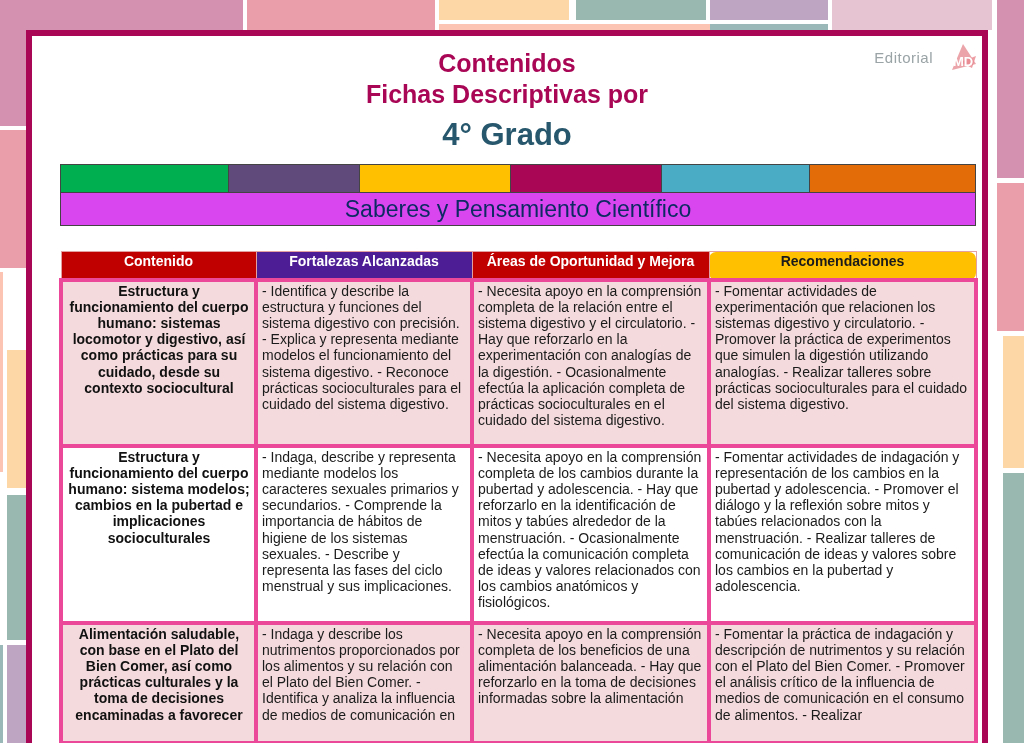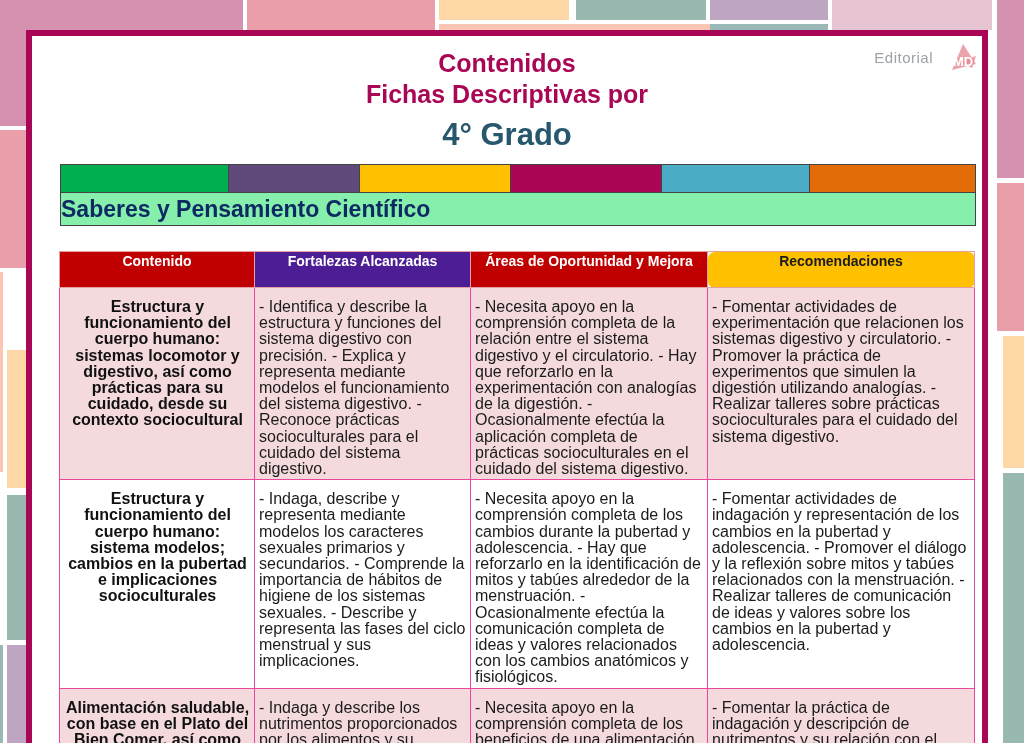--- a/index.html
+++ b/index.html
@@ -27,27 +27,27 @@
   .logo-md .mark svg { width: 30px; height: 30px; }
 
   .title { position: absolute; left: 0; right: 0; top: 12px; text-align: center; }
   .title .t1 { color: #a90756; font-weight: bold; font-size: 25px; line-height: 31px; }
   .title .t2 { color: #27576c; font-weight: bold; font-size: 31px; line-height: 38px; margin-top: 6px; }
 
   .colorbar { position: absolute; left: 28px; top: 128px; width: 916px; height: 29px; display: flex; border: 1px solid #444; }
   .colorbar div { height: 100%; border-right: 1px solid #444; }
   .colorbar div:last-child { border-right: none; }
 
-  .subject { position: absolute; left: 28px; top: 157px; width: 916px; height: 33px; background: #86efac;
-    border: 1px solid #444; border-top: none; text-align: left; color: #0d2a63; font-weight: bold; font-size: 23px; line-height: 32px; }
+  .subject { position: absolute; left: 28px; top: 157px; width: 916px; height: 33px; background: #d946ef;
+    border: 1px solid #444; border-top: none; text-align: center; color: #0d2a63; font-weight: normal; font-size: 23px; line-height: 32px; }
 
   table.grid { position: absolute; left: 27px; top: 215px; width: 915px; border-collapse: collapse; table-layout: fixed; }
-  table.grid th { color: #ffffff; font-size: 14px; font-weight: bold; height: 36px; vertical-align: top; padding: 2px 4px 0;
+  table.grid th { color: #ffffff; font-size: 14px; font-weight: bold; height: 28px; vertical-align: top; padding: 2px 4px 0;
     border: 1px solid #e3a0a0; line-height: 15px; }
-  table.grid td { font-size: 16px; line-height: 16.2px; color: #1b1b1b; vertical-align: top; padding: 11px 3px 2px 4px; border: 1px solid #ec4899; }
+  table.grid td { font-size: 14px; line-height: 16.2px; color: #1b1b1b; vertical-align: top; padding: 1px 3px 2px 4px; border: 4px solid #ec4899; }
   table.grid td.content { font-weight: bold; text-align: center; color: #111; }
   tr.pink td { background: #f4dadc; }
   tr.white td { background: #ffffff; }
 </style>
 </head>
 <body>
 
 <div id="bg">
     <div class="tile" style="left: 0px; top: 0px; width: 243px; height: 126px; background: rgb(213, 146, 176);"></div>
     <div class="tile" style="left: 247px; top: 0px; width: 188px; height: 30px; background: rgb(234, 158, 169);"></div>

